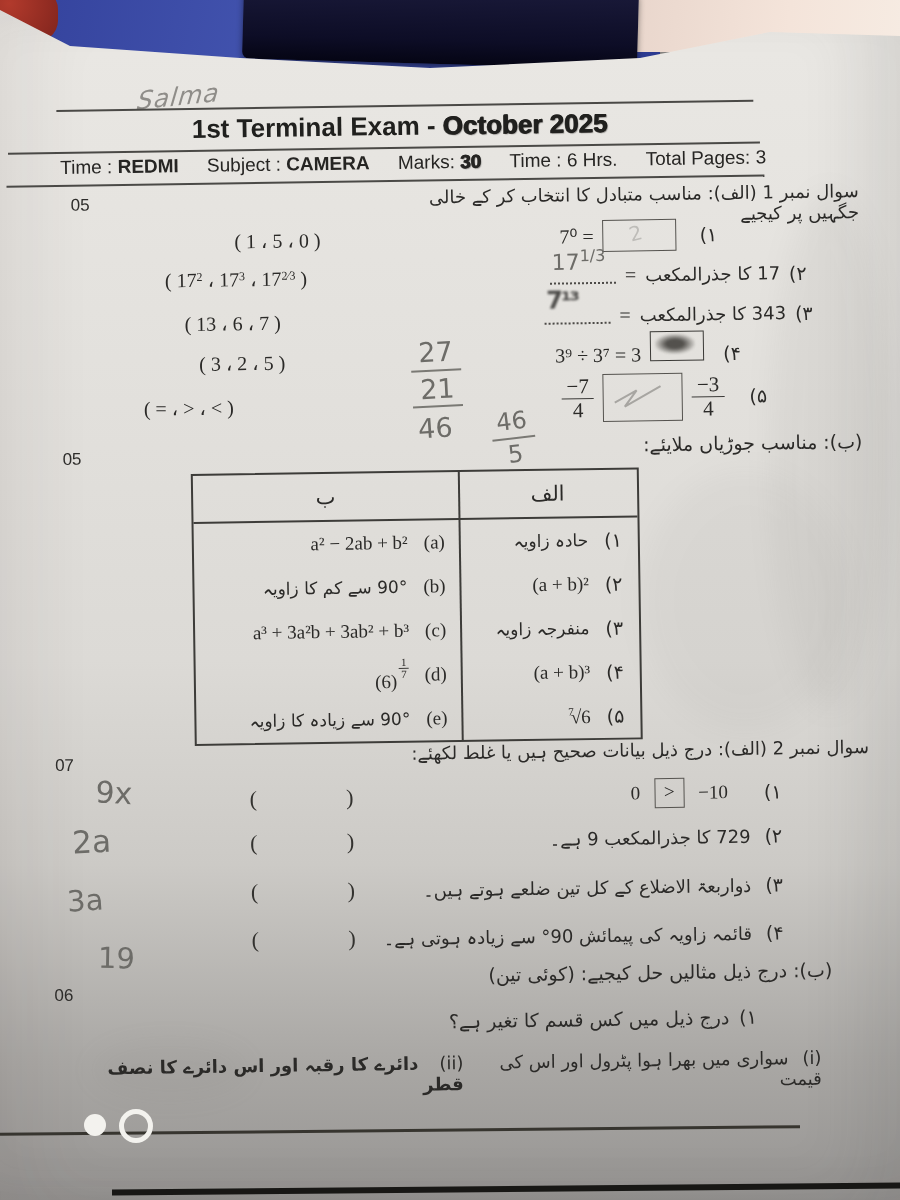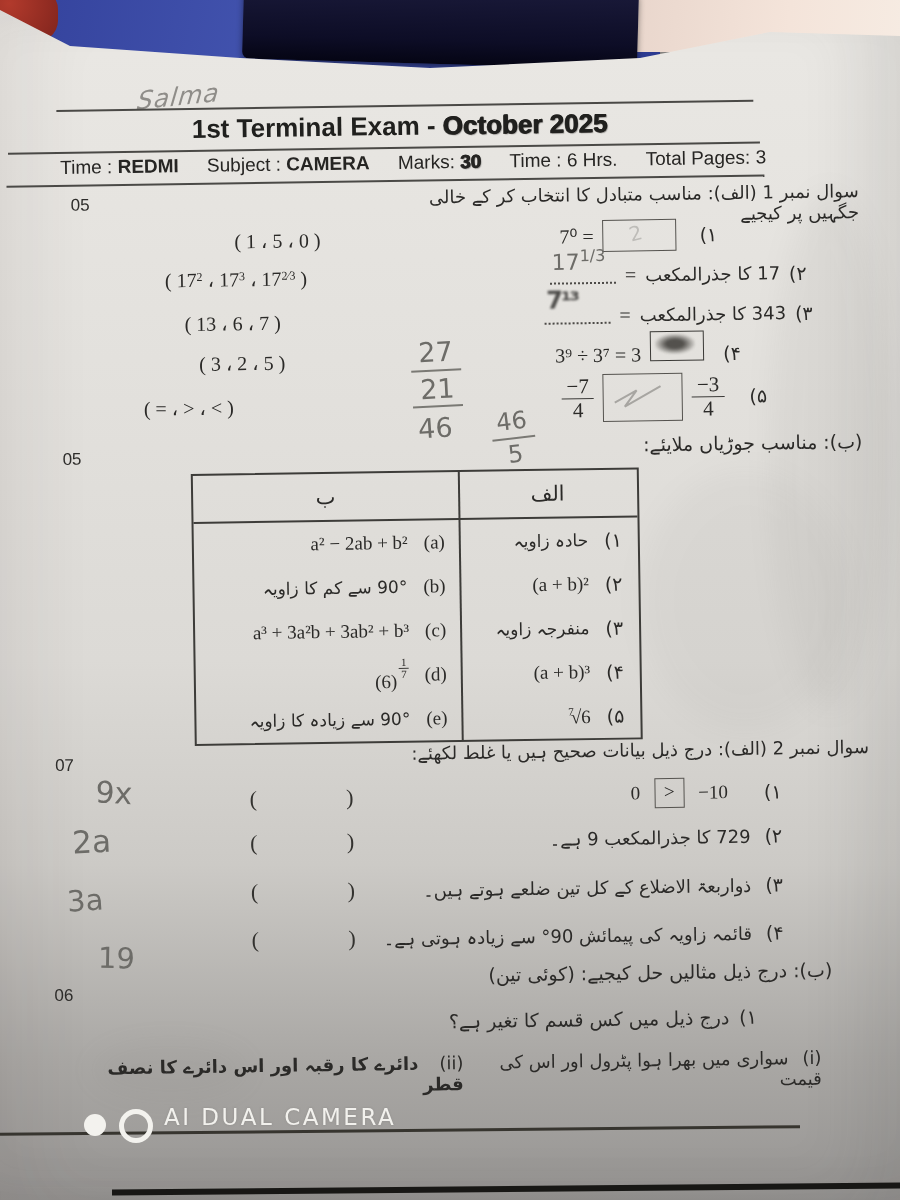--- a/index.html
+++ b/index.html
@@ -306,16 +306,15 @@
       <span><span class="latin" style="margin-left:21px;">(ii)</span><span style="font-weight:bold;">دائرے کا رقبہ اور اس دائرے کا نصف قطر</span></span>
     </div>
 
   </div>
 
   <div class="photoline1"></div>
   <div class="photoline2"></div>
   <div class="wm-c1"></div>
   <div class="wm-c2"></div>
   <div class="wm-text">
-    <div>AI DUAL CAMERA</div>
   </div>
 
 </div>
 
 </body></html>

